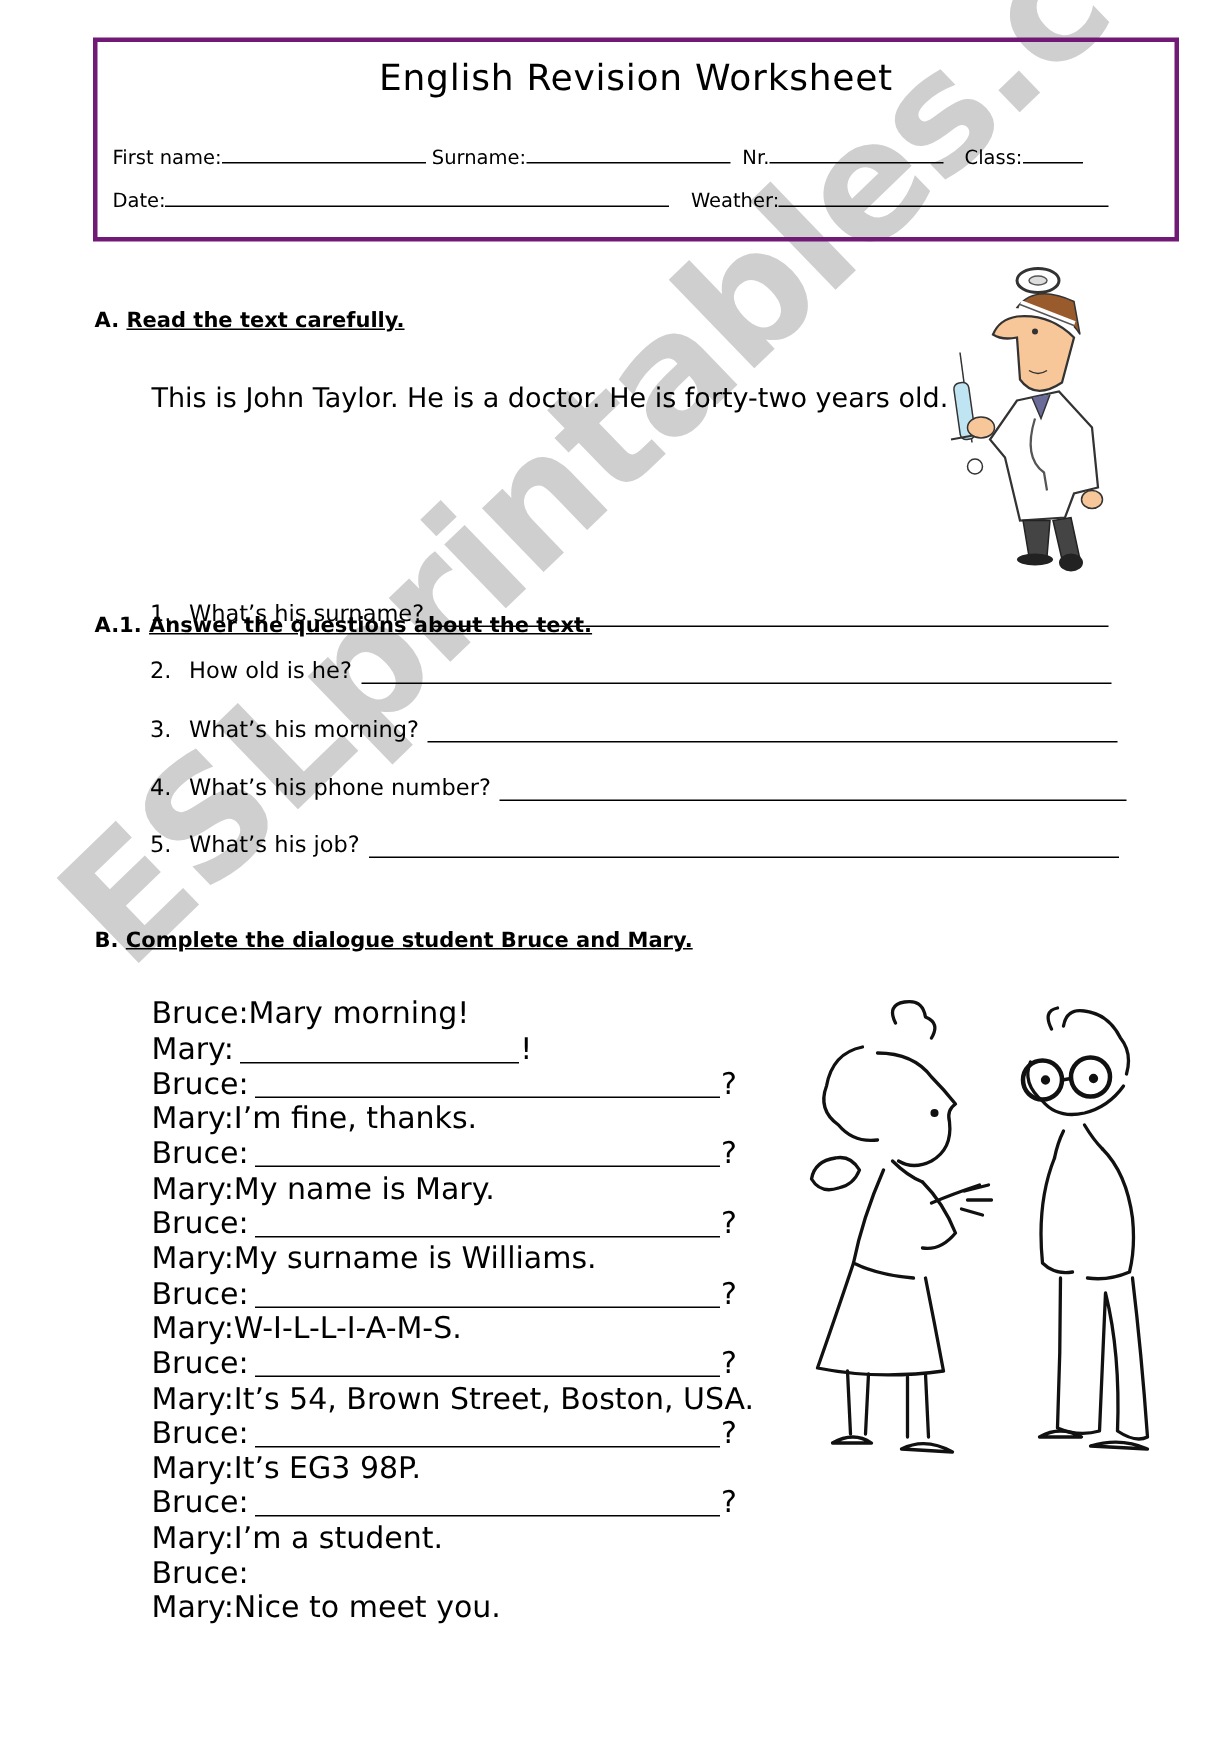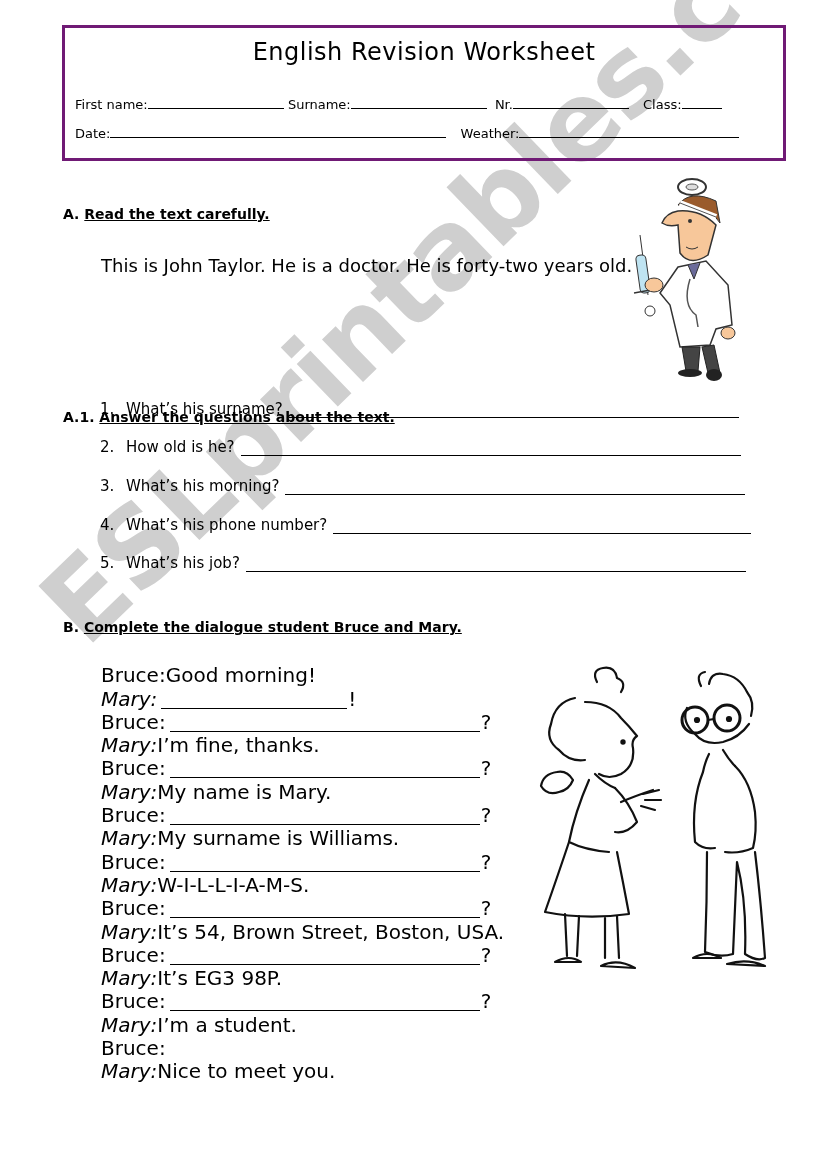--- a/index.html
+++ b/index.html
@@ -45,21 +45,21 @@
     .qlist { position: absolute; left: 100px; top: 400px; width: 660px; }
     .q {
       position: absolute; left: 0; font-size: 15px; white-space: nowrap; display: flex; align-items: flex-end;
     }
     .q .num { width: 26px; display: inline-block; }
     .q .line { border-bottom: 1px solid #000; height: 14px; margin-left: 6px; }
 
     .dialogue { position: absolute; left: 101px; top: 662px; font-size: 20px; }
     .dl { height: 23.3px; white-space: nowrap; display: flex; align-items: flex-end; line-height: 20px; }
     .dl .spk { display: inline-block; }
-    .dl .spk.mary { font-style: italic; }
+    .dl .spk.mary { }
     .dl .blank { border-bottom: 1px solid #000; height: 14px; margin-left: 4px; display: inline-block; }
     .dl .end { margin-left: 1px; }
 
     
     .doctor { position: absolute; left: 620px; top: 175px; width: 120px; height: 210px; }
     .kids { position: absolute; left: 525px; top: 662px; width: 245px; height: 322px; }
   </style>
 </head>
 <body>
 
@@ -151,21 +151,21 @@
     </div>
 
     <div class="section-head" style="left:63px; top:619px;">
       <span>B.</span>
       <span class="u">Complete the dialogue student Bruce and Mary.</span>
     </div>
 
     <div class="dialogue">
       <div class="dl">
           <span class="spk">Bruce:</span>
-          <span>Good morning!</span>
+          <span>Mary morning!</span>
         </div>
       <div class="dl">
           <span class="spk mary">Mary:</span>
           <span class="blank" style="width:186px"></span>
           <span class="end">!</span>
         </div>
       <div class="dl">
           <span class="spk">Bruce:</span>
           <span class="blank" style="width:310px"></span>
           <span class="end">?</span>

